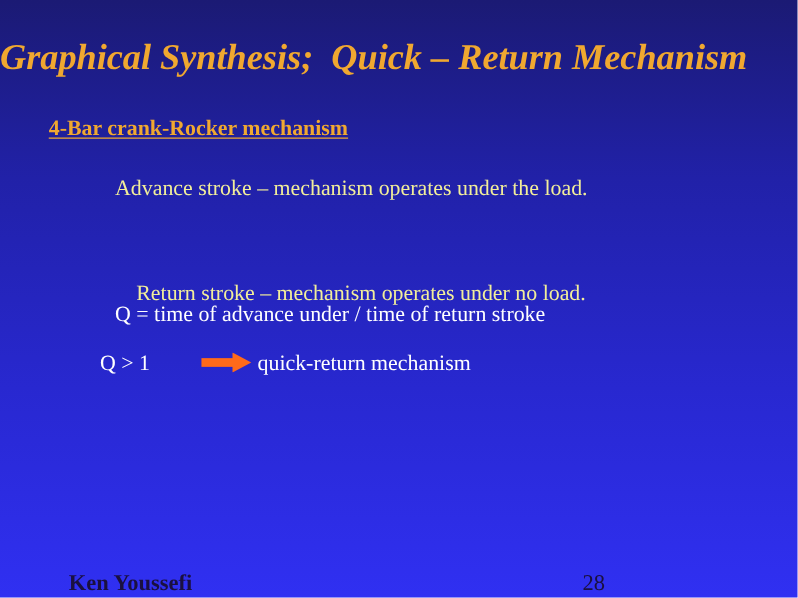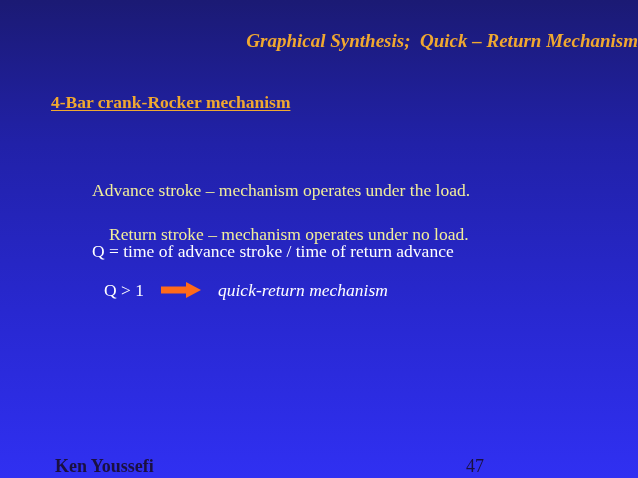--- a/index.html
+++ b/index.html
@@ -5,57 +5,56 @@
     html, body { margin: 0; padding: 0; }
     body {
       width: 638px; height: 478px; overflow: hidden;
       background: linear-gradient(to bottom, #1b1a74 0%, #2121a8 30%, #2828d0 65%, #3030f2 100%);
       position: relative;
       font-family: "Liberation Serif", "DejaVu Serif", serif;
     }
     .slide { position: absolute; inset: 0; }
     .title {
       position: absolute; left: 0; width: 638px; top: 30px;
-      text-align: right; color: #f0a830;
-      font-size: 19px; font-weight: bold; font-style: italic;
+      text-align: left; color: #f0a830;
+      font-size: 29px; font-weight: bold; font-style: italic;
       white-space: pre; letter-spacing: 0px;
     }
     .subtitle {
       position: absolute; left: 39px; top: 92px;
       color: #f0a830; font-size: 17.5px; font-weight: bold;
       text-decoration: underline; text-underline-offset: 2px;
       white-space: nowrap;
-      margin-left: 12px;
     }
     .line {
       position: absolute; color: #f2ee9a; font-size: 17.5px; white-space: nowrap;
     }
     .line.white { color: #ffffff; }
     .arrow {
       position: absolute; left: 161px; top: 282px; width: 40px; height: 16px;
     }
     .footer {
       position: absolute; top: 456px; color: #1a1040; font-size: 18px; white-space: nowrap;
     }
   </style>
 </head>
 <body>
 
 <div class="slide">
   <div class="title">Graphical Synthesis;  Quick – Return Mechanism</div>
   <div class="subtitle">4-Bar crank-Rocker mechanism</div>
 
-  <div class="line" style="left:92px; top:140px;margin-top:40px;">Advance stroke – mechanism operates under the load.</div>
+  <div class="line" style="left:92px; top:140px;">Advance stroke – mechanism operates under the load.</div>
   <div class="line" style="left:109px; top:180px;margin-top:44px;">Return stroke – mechanism operates under no load.</div>
 
-  <div class="line white" style="left:92px; top:241px;">Q = time of advance stroke / time of return advance</div>
-  <div class="line white" style="left:104px; top:280px;">Q &gt; 1</div>
+  <div class="line white" style="left:92px; top:241px;">Q = time of advance under / time of return stroke</div>
+  <div class="line white" style="left:80px; top:280px;">Q &gt; 1</div>
 
   <svg class="arrow" viewBox="0 0 40 16">
     <rect x="0" y="4.5" width="26" height="7" fill="#ff6a1a"></rect>
     <polygon points="25,0 40,8 25,16" fill="#ff6a1a"></polygon>
   </svg>
 
-  <div class="line white" style="left:218px; top:280px;font-style:italic;">quick-return mechanism</div>
+  <div class="line white" style="left:206px; top:280px;">quick-return mechanism</div>
 
   <div class="footer" style="left:55px;font-weight:bold;">Ken Youssefi</div>
-  <div class="footer" style="left:466px;">47</div>
+  <div class="footer" style="left:466px;">28</div>
 </div>
 
 </body></html>

